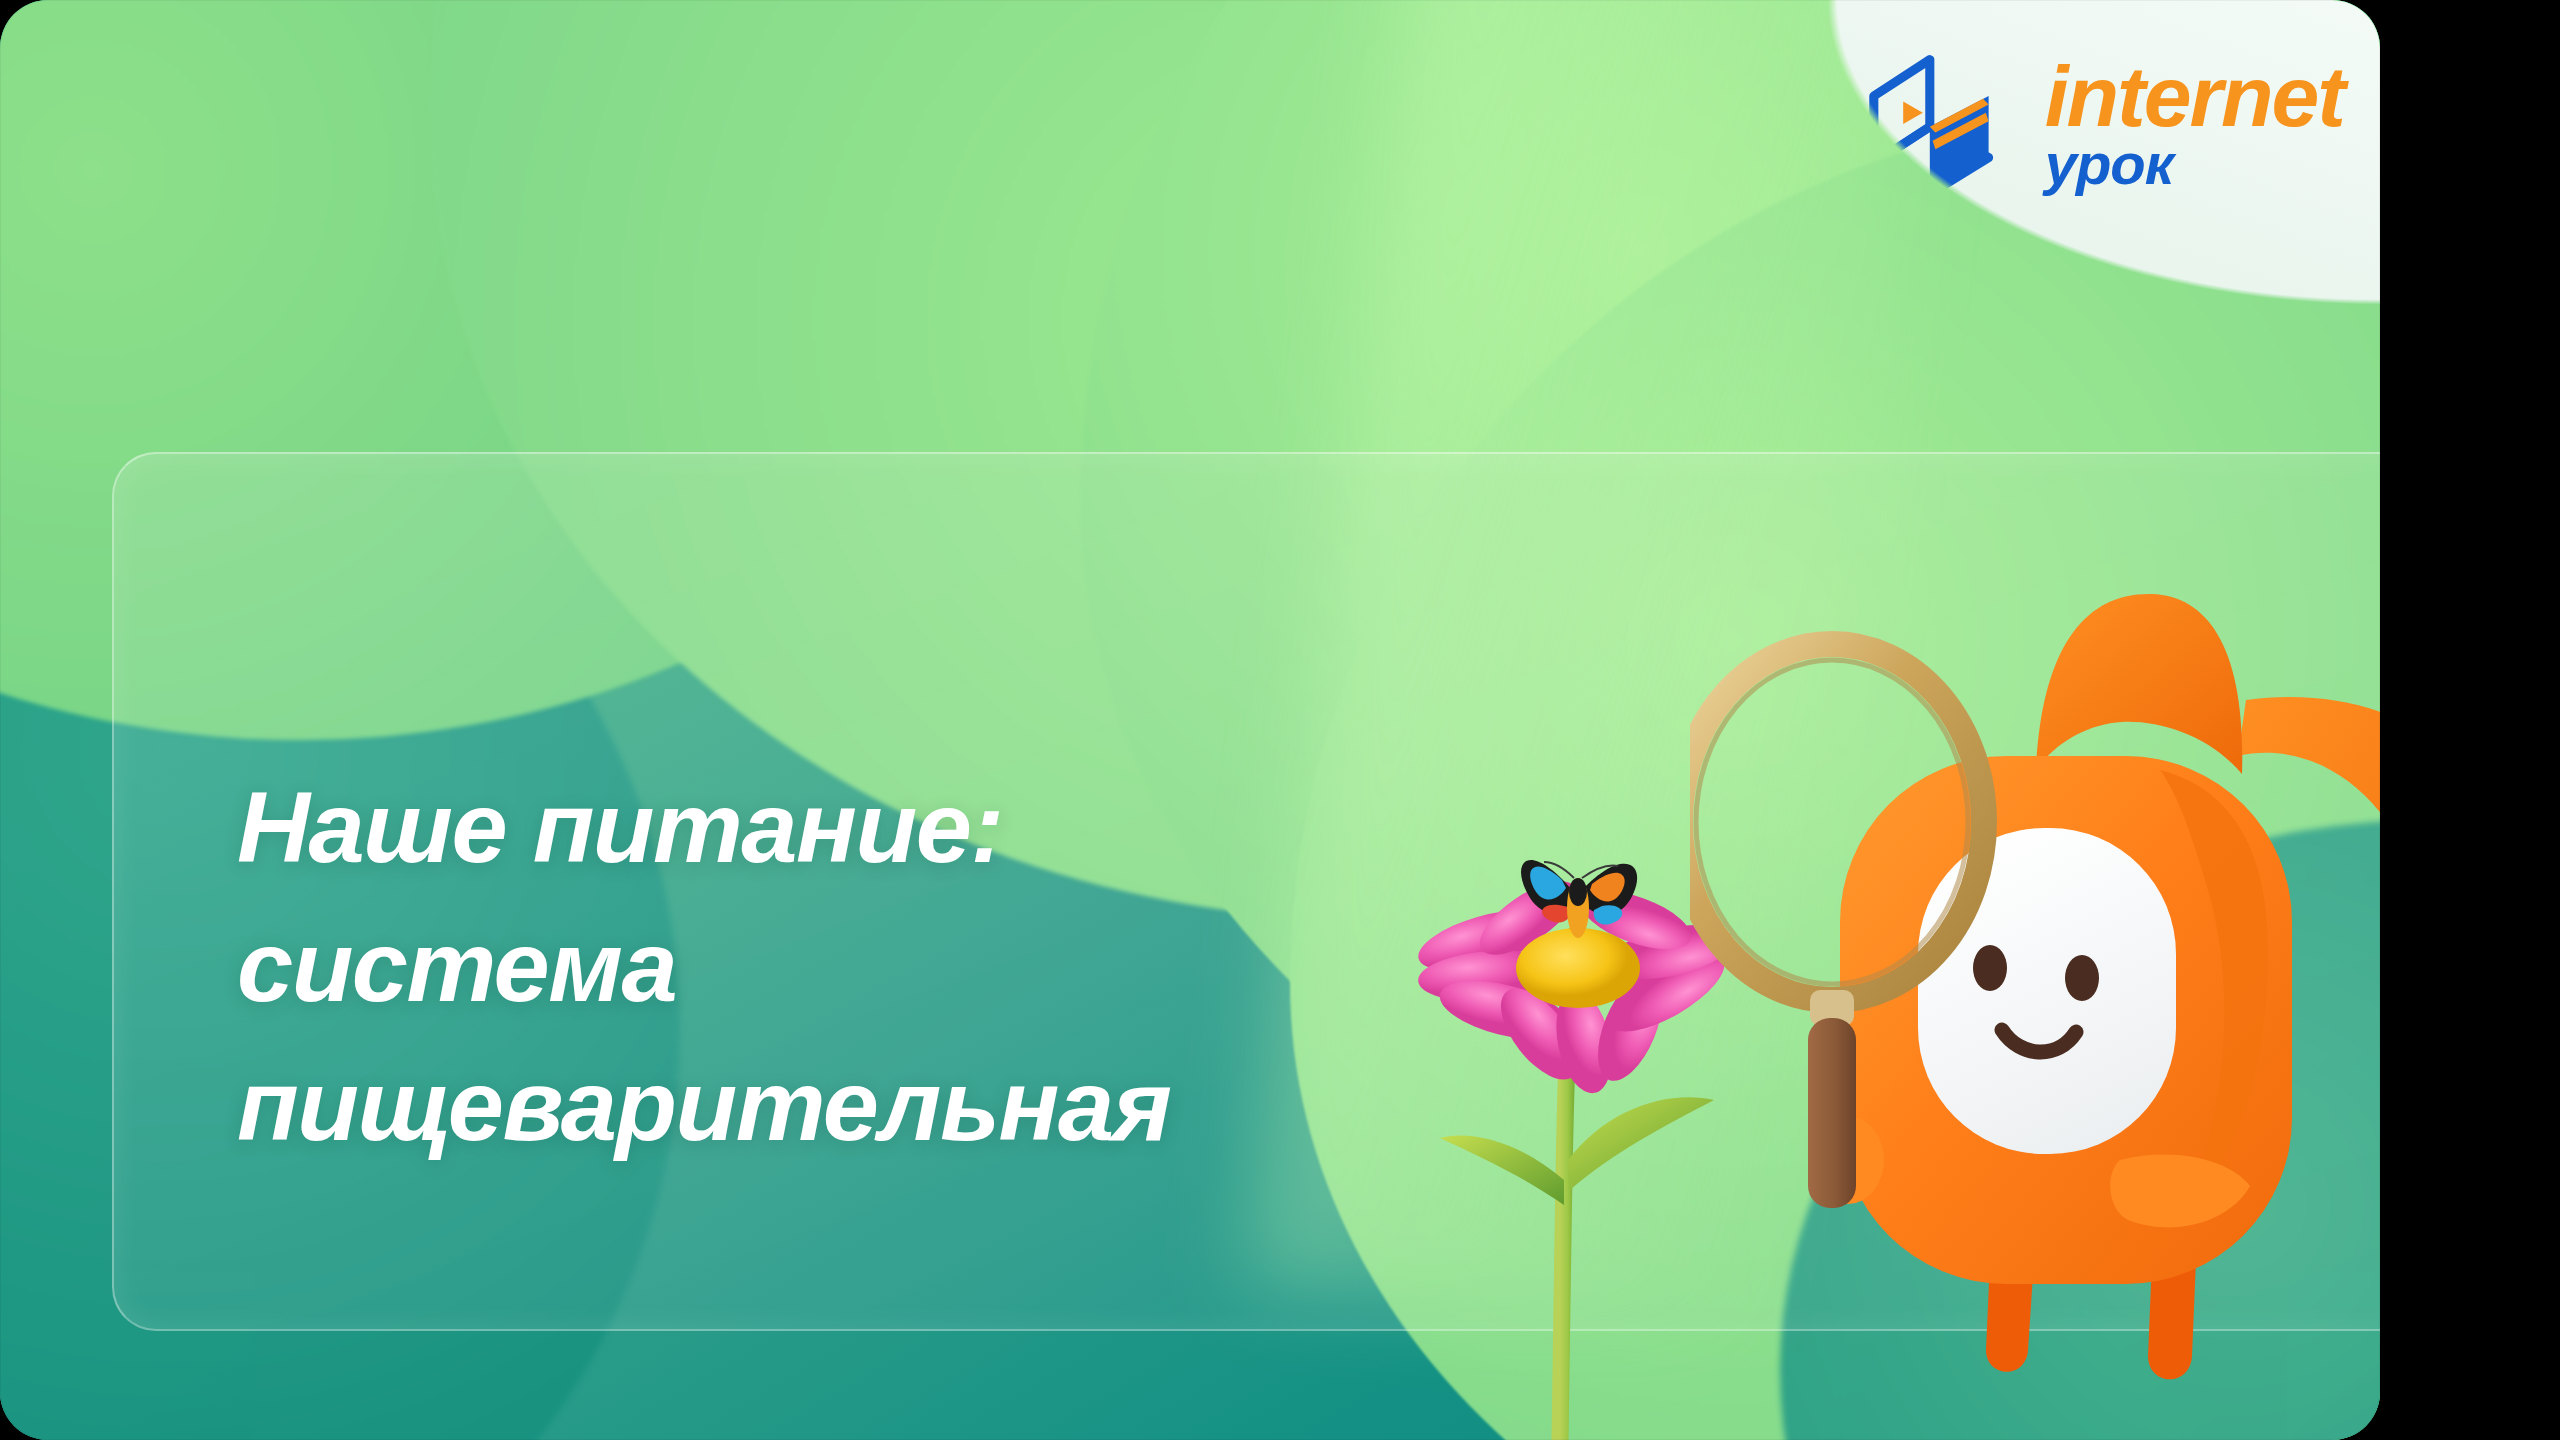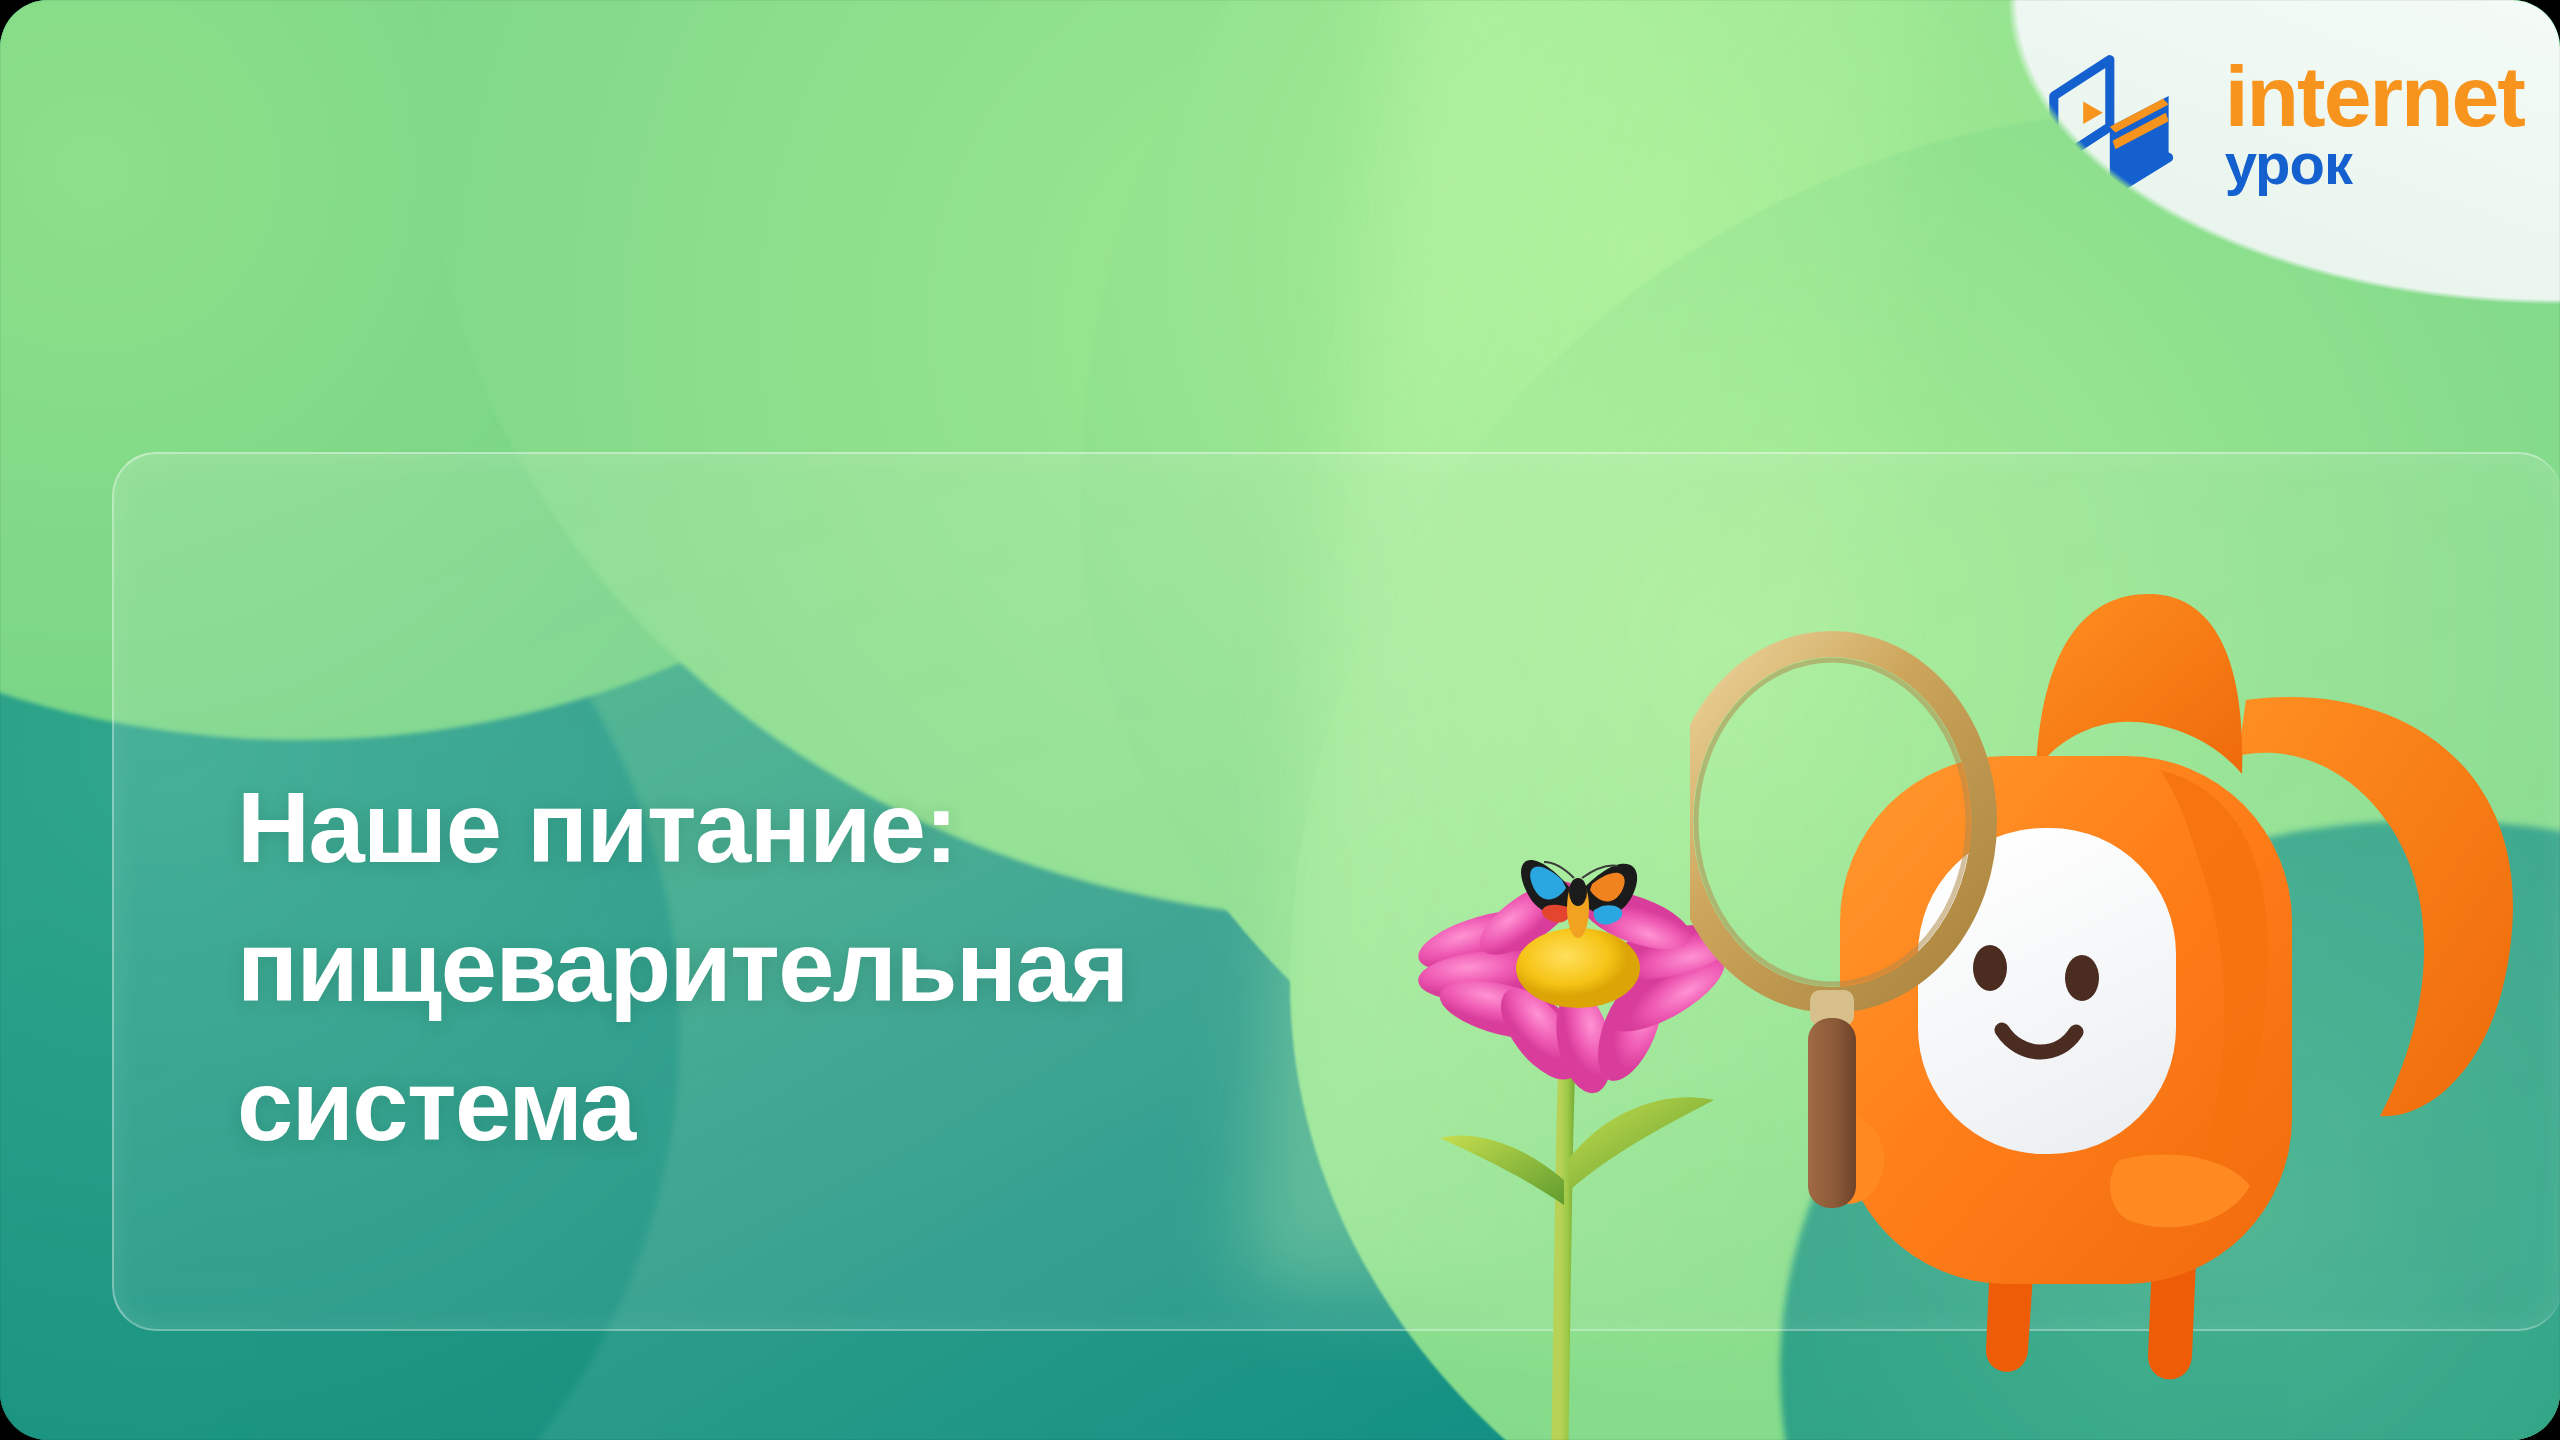--- a/index.html
+++ b/index.html
@@ -1,20 +1,20 @@
 <!DOCTYPE html>
 <html><head>
 <meta charset="utf-8">
 <style>
   html,body{margin:0;padding:0;background:#000;}
   body{width:2560px;height:1440px;overflow:hidden;
        font-family:"Liberation Sans","DejaVu Sans",sans-serif;}
 
-  .slide{position:relative;width:2560px;height:1440px;overflow:hidden;
-         border-radius:48px;background:#1f9a86;}
+  .slide{position:relative;width:2380px;height:1440px;overflow:hidden;
+         border-radius:48px;background:#1f9a86;font-style:italic;}
 
   
   .bg-base{position:absolute;inset:0;
     background:linear-gradient(150deg,#3fb08d 0%,#45b487 28%,#2f9e8a 55%,#149184 78%,#0d8a7e 100%);}
   .blob{position:absolute;border-radius:50%;}
   .blob-a{left:-560px;top:-760px;width:1720px;height:1500px;
     background:radial-gradient(circle at 38% 62%,#8ee08a 0%,#76d486 48%,#63ca84 100%);
     filter:blur(2px);}
   .blob-b{left:430px;top:-1080px;width:2100px;height:2000px;
     background:radial-gradient(circle at 42% 70%,#9ce890 0%,#7ed789 55%,#64cc85 100%);
@@ -102,22 +102,22 @@
         <span class="logo-internet">internet</span>
         <span class="logo-urok">урок</span>
       </span>
     </div>
   </div>
 
   <div class="glass-card"></div>
 
   <h1 class="title">
     <span class="ln">Наше питание:</span>
+    <span class="ln">система</span>
     <span class="ln">пищеварительная</span>
-    <span class="ln">система</span>
   </h1>
 
   <svg class="flower" viewBox="0 0 400 680">
     <defs>
       <linearGradient id="stemG" x1="0" y1="0" x2="1" y2="0">
         <stop offset="0" stop-color="#b8d257"></stop>
           <stop offset="55%" stop-color="#9dc845"></stop>
           <stop offset="1" stop-color="#7aae36"></stop>
       </linearGradient>
       <linearGradient id="leafG" x1="0" y1="0" x2="1" y2="1">

